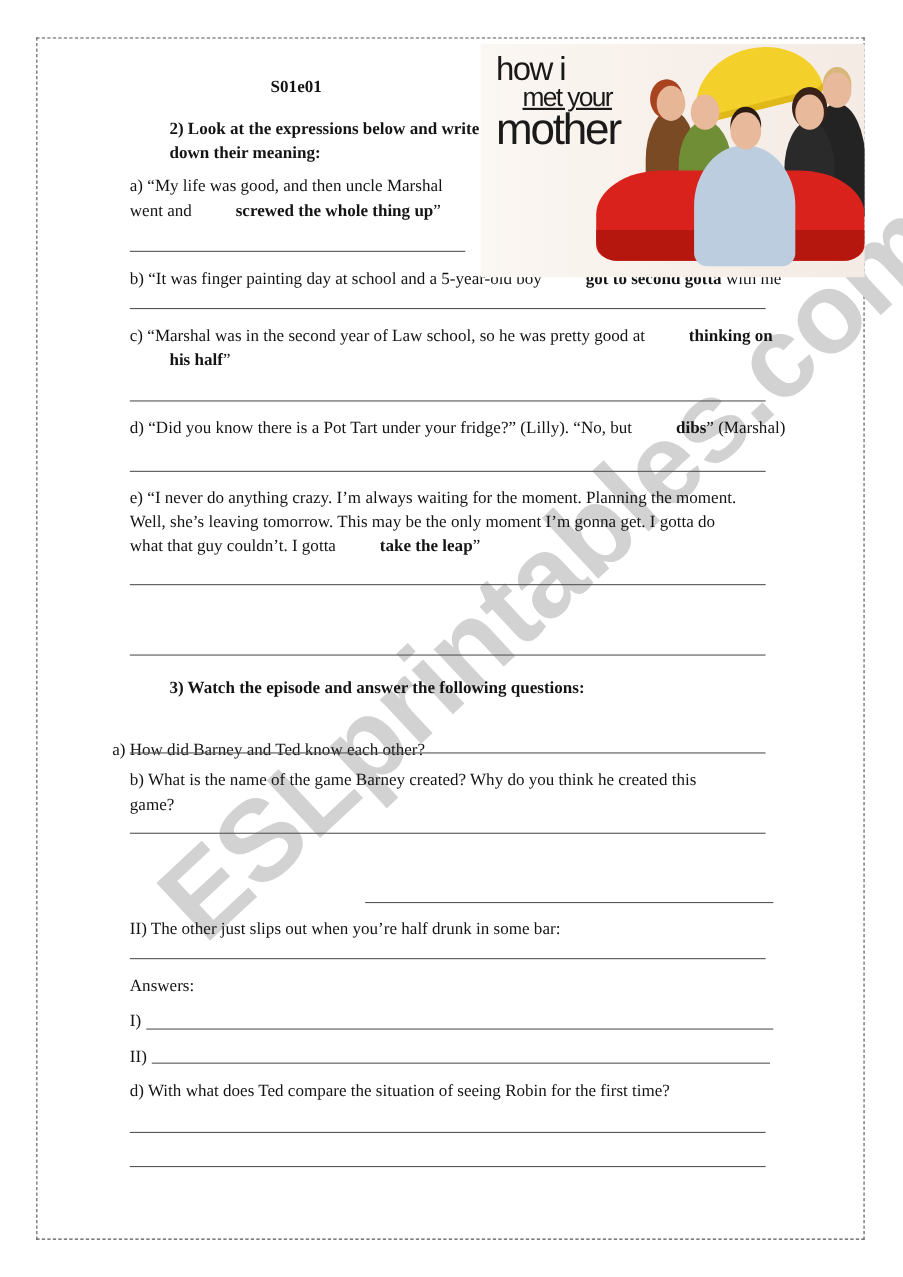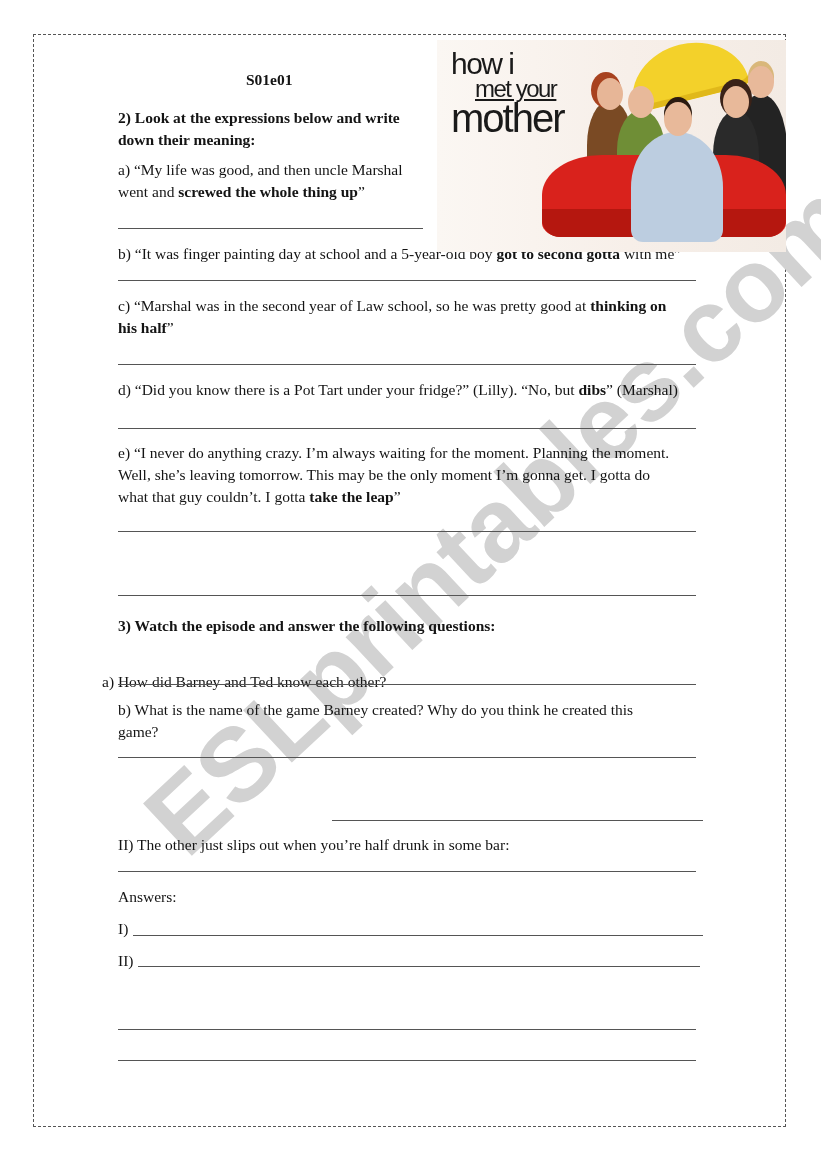--- a/index.html
+++ b/index.html
@@ -7,21 +7,21 @@
            font-family: "Liberation Serif", "DejaVu Serif", serif; color: #141414; }
     .frame { position: absolute; left: 33px; top: 34px; width: 753px; height: 1093px;
              border: 1px dashed #555; box-sizing: border-box; }
     .watermark { position: absolute; left: 60px; top: 520px; width: 760px; height: 110px;
                  transform: rotate(-43deg); transform-origin: center center;
                  font-family: "Liberation Sans", "DejaVu Sans", sans-serif; font-weight: bold;
                  font-size: 104px; line-height: 110px; color: #d2d2d2; white-space: nowrap;
                  text-align: center; letter-spacing: -1px; z-index: 0; user-select: none; }
     .content { position: absolute; left: 0; top: 0; width: 821px; height: 1161px; z-index: 1; }
     .t { position: absolute; font-size: 15.5px; line-height: 22px; white-space: nowrap; }
-    .b { font-weight: bold; }
+    .b { font-weight: bold; margin-left: 36px; }
     .line { position: absolute; height: 0; border-top: 1.3px solid #555; }
     .ep-title { position: absolute; left: 246px; top: 71px; font-weight: bold; font-size: 15.5px; }
 
     
     .poster { position: absolute; left: 437px; top: 40px; width: 349px; height: 212px;
               background: linear-gradient(90deg, #fbf7f3 0%, #f7efe9 55%, #f3ebe4 100%);
               overflow: hidden; z-index: 1; }
     .poster .logo { position: absolute; left: 14px; top: 10px;
                     font-family: "Liberation Sans", "DejaVu Sans", sans-serif; color: #1a1a1a;
                     letter-spacing: -1.5px; }
@@ -119,16 +119,17 @@
   <div class="line" style="left:118px;top:871px;width:578px;"></div>
 
   <div class="t" style="left:118px;top:886px;">Answers:</div>
 
   <div class="t" style="left:118px;top:918px;">I)</div>
   <div class="line" style="left:133px;top:935px;width:570px;"></div>
 
   <div class="t" style="left:118px;top:950px;">II)</div>
   <div class="line" style="left:138px;top:966px;width:562px;"></div>
 
+  <div class="t" style="left:118px;top:981px;">d) With what does Ted compare the situation of seeing Robin for the first time?</div>
   <div class="line" style="left:118px;top:1029px;width:578px;"></div>
   <div class="line" style="left:118px;top:1060px;width:578px;"></div>
 
 </div>
 
 </body></html>

